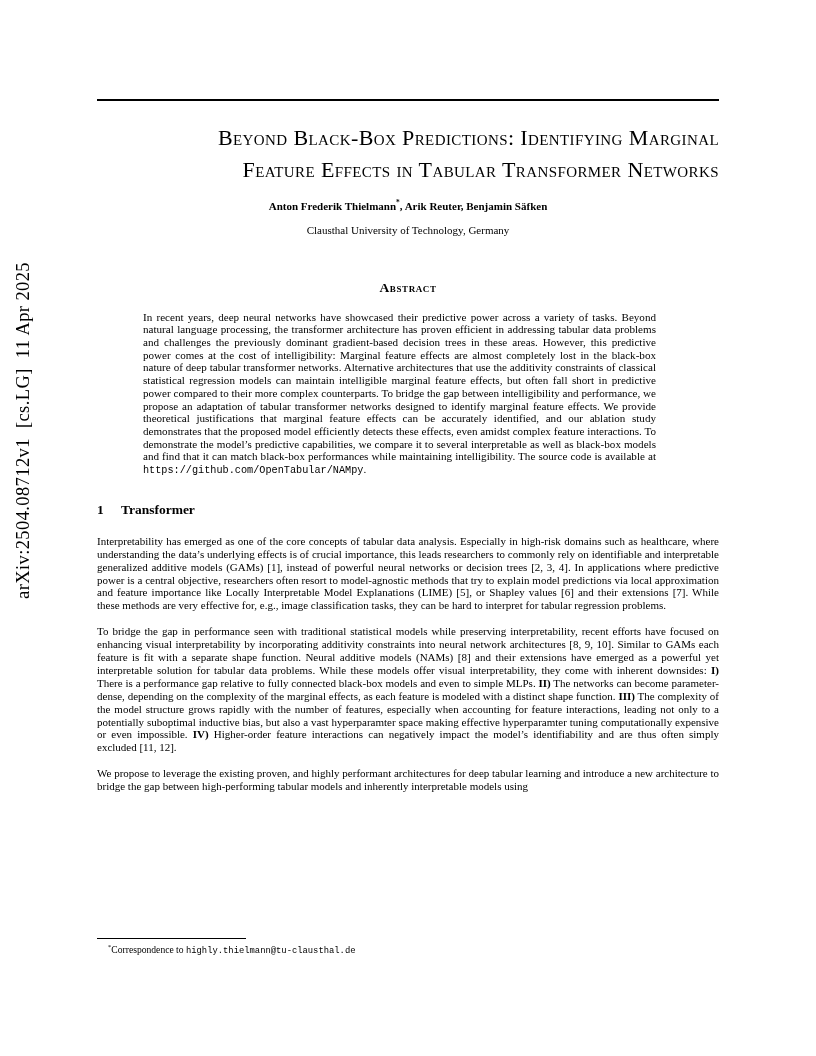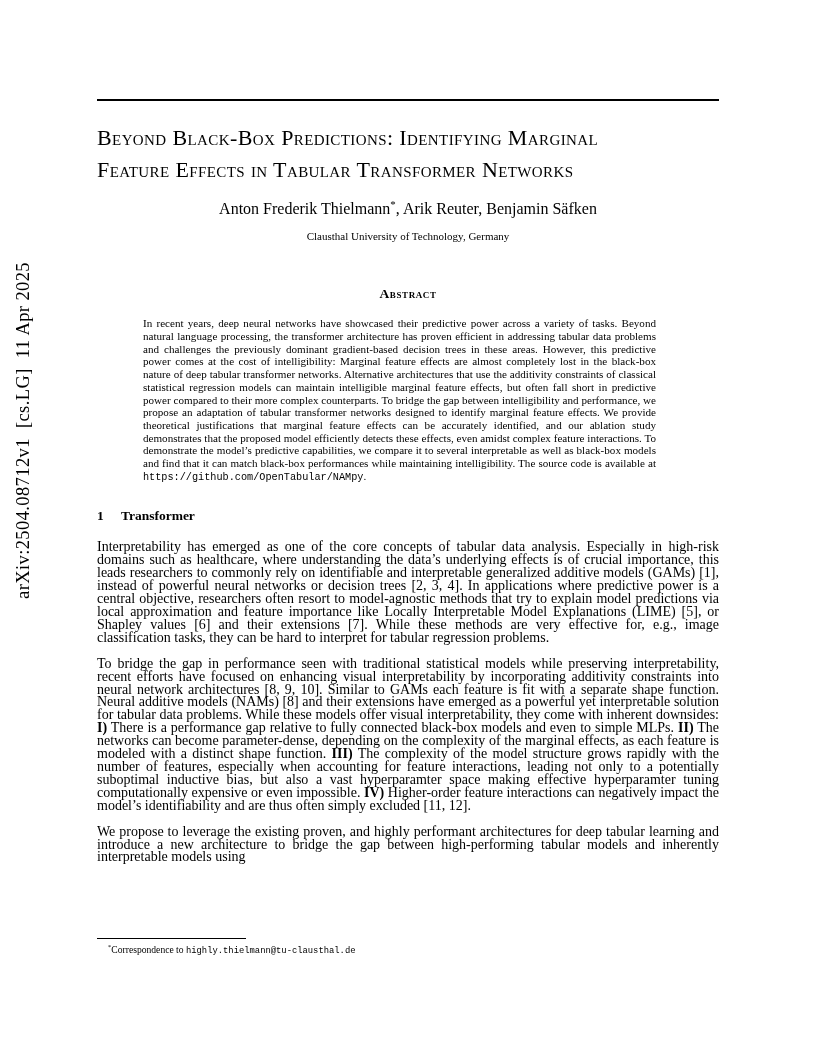--- a/index.html
+++ b/index.html
@@ -20,40 +20,40 @@
     top: 0;
     width: 622px;
   }
   .top-rule {
     margin-top: 99px;
     height: 2px;
     background: #000;
   }
   .title {
     margin-top: 21px;
-    text-align: left;
+    text-align: right;
     font-variant: small-caps;
     font-weight: 400;
     font-size: 22px;
     line-height: 32px;
     letter-spacing: 0.4px;
   }
   .title-line { display: block; }
   .preprint {
     margin-top: 22px;
     text-align: center;
     font-variant: small-caps;
     font-size: 12.5px;
     letter-spacing: 0.8px;
   }
   .authors {
     margin-top: 12px;
     text-align: center;
-    font-size: 16px;
-    font-weight: normal;
+    font-size: 11px;
+    font-weight: bold;
   }
   .authors sup { font-size: 68%; }
   .affiliation {
     margin-top: 12px;
     text-align: center;
     font-size: 11px;
   }
   .abstract-head {
     margin-top: 44px;
     text-align: center;
@@ -70,21 +70,21 @@
   }
   .section-head {
     margin-top: 25px;
     font-size: 13.5px;
     font-weight: bold;
   }
   .sec-num { margin-right: 14px; }
   .para {
     margin-top: 13px;
     text-align: justify;
-    font-size: 14px;
+    font-size: 11px;
     line-height: 12.9px;
   }
   .para.first { margin-top: 17px; }
   .seg-bold { font-weight: bold; }
   .seg-mono {
     font-family: "Liberation Mono", "DejaVu Sans Mono", monospace;
     font-size: 0.92em;
   }
   .seg-link { color: #000; text-decoration: none; }
   .footnote-block {

